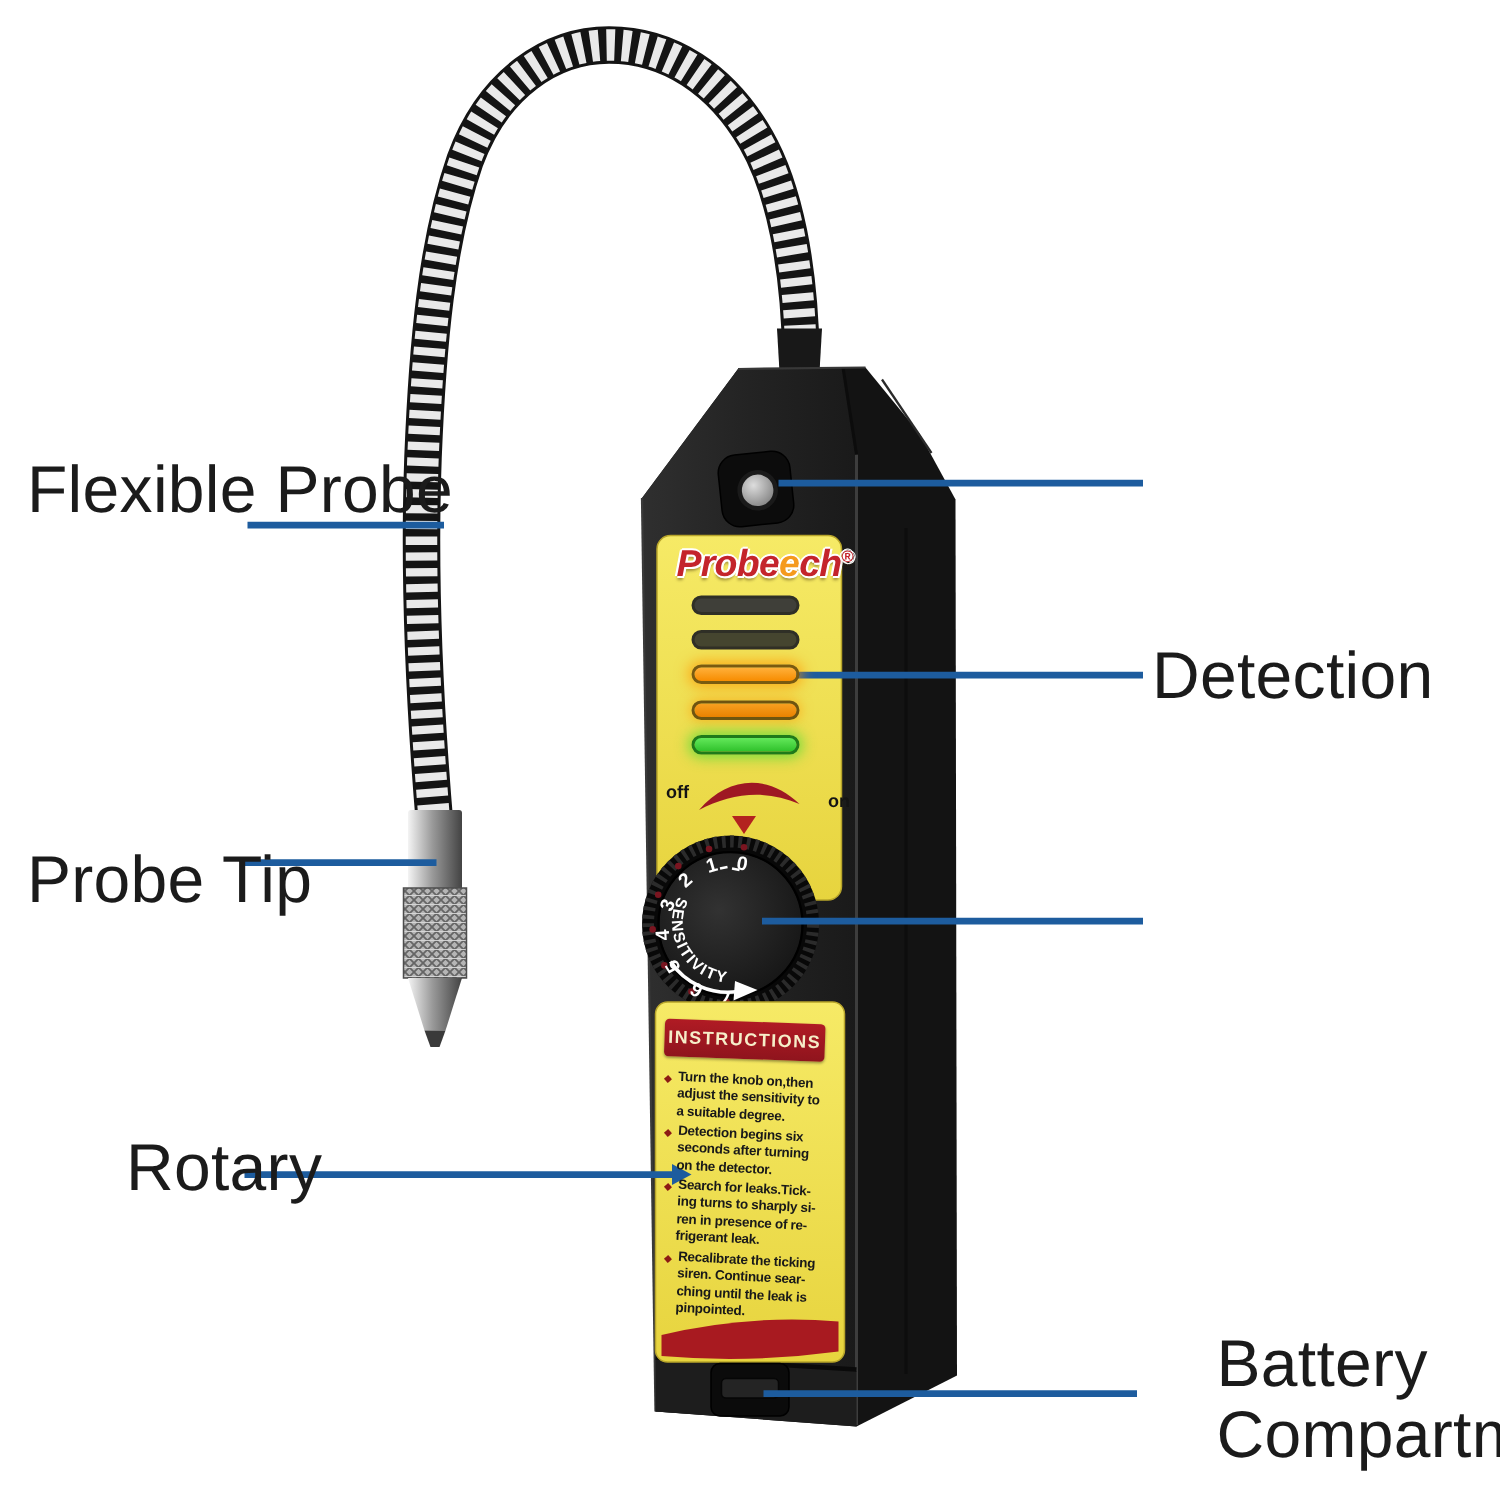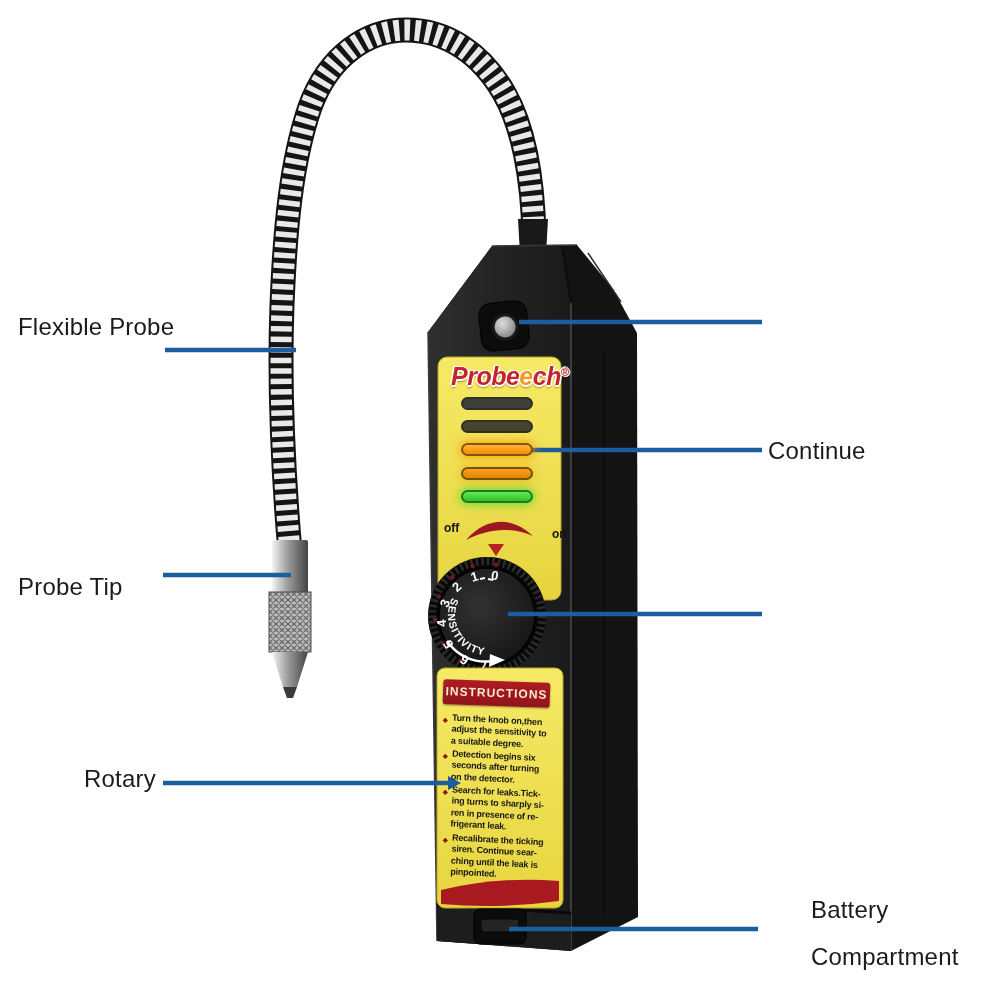--- a/index.html
+++ b/index.html
@@ -2,21 +2,21 @@
 <html><head>
 <meta charset="utf-8">
 <style>
   html,body{margin:0;padding:0;}
   body{width:1000px;height:1000px;position:relative;background:#ffffff;
        font-family:"Liberation Sans", sans-serif;overflow:hidden;}
   .stage{position:absolute;left:0;top:0;width:1000px;height:1000px;}
   svg{position:absolute;left:0;top:0;}
 
   
-  .callout{position:absolute;color:#1b1b1b;font-size:24px;line-height:42px;
+  .callout{position:absolute;color:#1b1b1b;font-size:44px;line-height:42px;
            white-space:pre-line;letter-spacing:0.2px;}
   .lbl-flexible-probe{left:18px;top:306px;}
   .lbl-probe-tip{left:18px;top:554px;margin-top:12px;}
   .lbl-shell{left:84px;top:758px;}
   .lbl-buzzer{left:768px;top:300px;}
   .lbl-indicator{left:768px;top:430px;}
   .lbl-rotary{left:768px;top:594px;line-height:46px;}
   .lbl-battery{left:811px;top:886px;line-height:47px;}
 
   
@@ -242,17 +242,17 @@
     <span class="instr-text">Recalibrate the ticking
 siren. Continue sear-
 ching until the leak is
 pinpointed.</span>
   </div>
 </div>
 
 <div class="callout lbl-flexible-probe">Flexible Probe</div>
 <div class="callout lbl-probe-tip">Probe Tip</div>
 <div class="callout lbl-shell">Rotary</div>
-<div class="callout lbl-indicator">Continue</div>
+<div class="callout lbl-indicator">Detection</div>
 <div class="callout lbl-battery">Battery
 Compartment</div>
 
 </div>
 
 </body></html>

